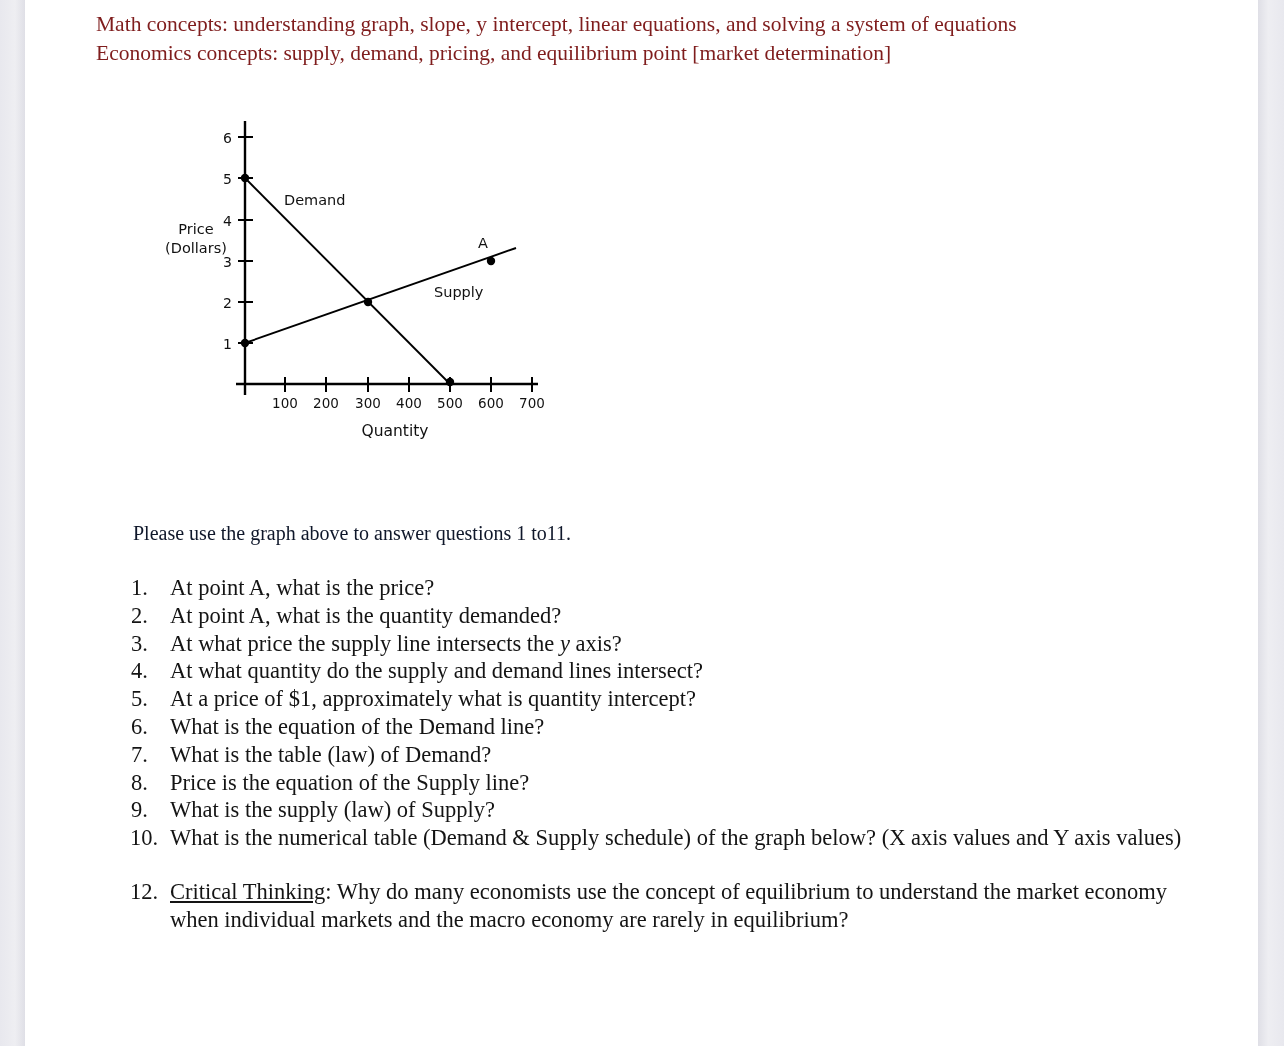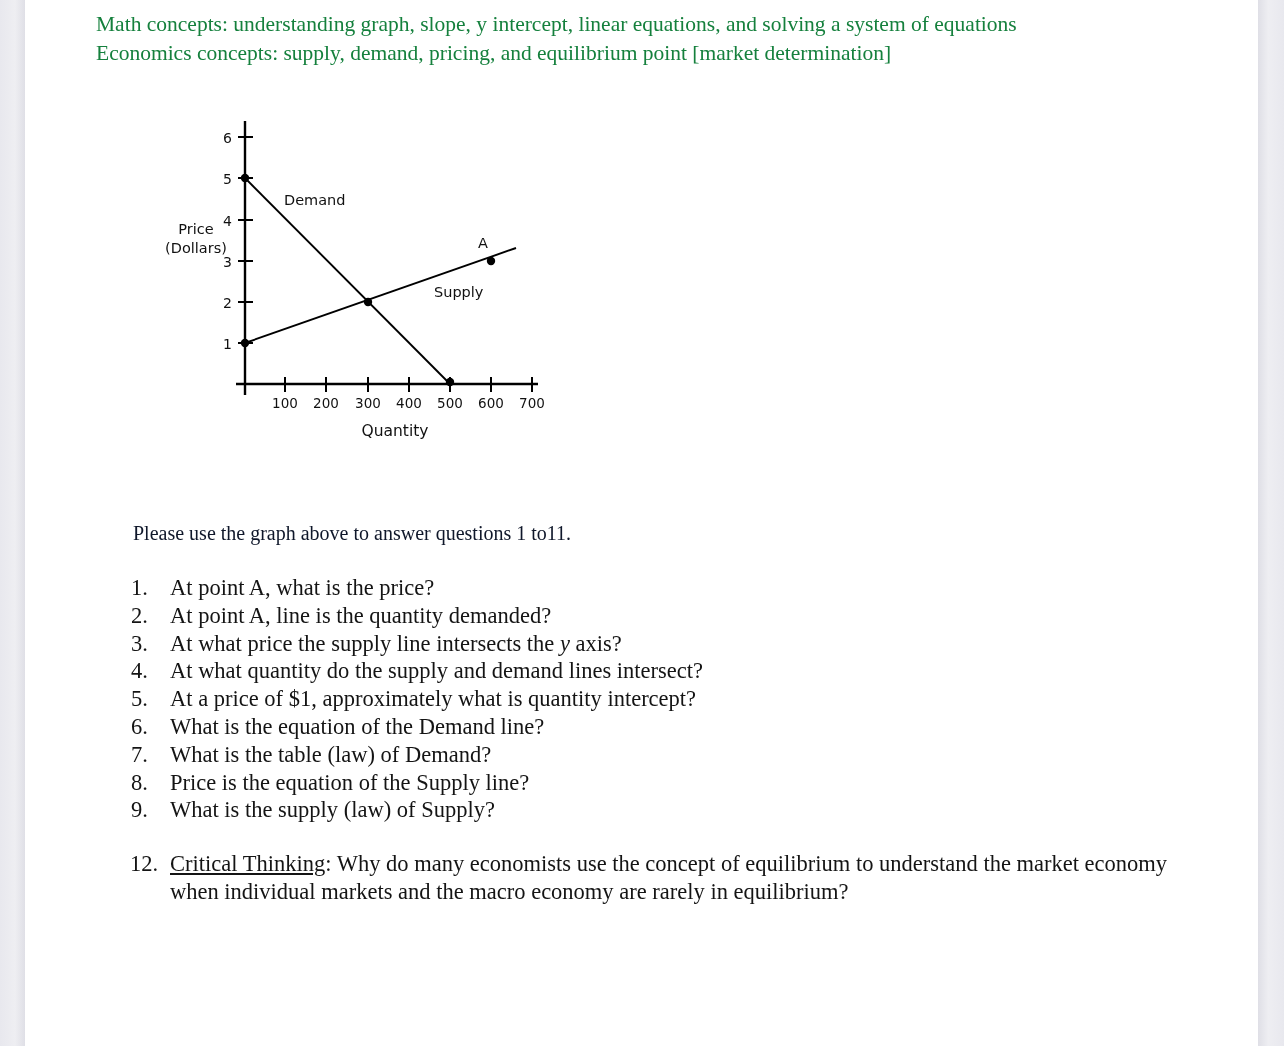--- a/index.html
+++ b/index.html
@@ -35,21 +35,21 @@
     box-sizing: border-box;
   }
 
   .intro {
     position: absolute;
     left: 71px;
     top: 10px;
     width: 1070px;
     font-size: 21.5px;
     line-height: 29px;
-    color: #15803d;
+    color: #7f1d1d;
     font-family: Liberation Serif, serif;
   }
   .intro div { white-space: nowrap; }
 
   
   #graph-figure {
     position: absolute;
     left: 115px;
     top: 105px;
     width: 420px;
@@ -176,21 +176,21 @@
 
   <div class="prompt">Please use the graph above to answer questions 1 to11.</div>
 
   <div id="question-list">
       <div class="qitem">
         <span class="qnum">1.</span>
         <span class="qtext"><span>At point A, what is the price?</span></span>
       </div>
       <div class="qitem">
         <span class="qnum">2.</span>
-        <span class="qtext"><span>At point A, line is the quantity demanded?</span></span>
+        <span class="qtext"><span>At point A, what is the quantity demanded?</span></span>
       </div>
       <div class="qitem">
         <span class="qnum">3.</span>
         <span class="qtext"><span>At what price the supply line intersects the </span><em>y</em><span> axis?</span></span>
       </div>
       <div class="qitem">
         <span class="qnum">4.</span>
         <span class="qtext"><span>At what quantity do the supply and demand lines intersect?</span></span>
       </div>
       <div class="qitem">
@@ -205,20 +205,24 @@
         <span class="qnum">7.</span>
         <span class="qtext"><span>What is the table (law) of Demand?</span></span>
       </div>
       <div class="qitem">
         <span class="qnum">8.</span>
         <span class="qtext"><span>Price is the equation of the Supply line?</span></span>
       </div>
       <div class="qitem">
         <span class="qnum">9.</span>
         <span class="qtext"><span>What is the supply (law) of Supply?</span></span>
+      </div>
+      <div class="qitem">
+        <span class="qnum wide">10.</span>
+        <span class="qtext"><span>What is the numerical table (Demand &amp; Supply schedule) of the graph below? (X axis values and Y axis values)</span></span>
       </div>
       <div class="qitem gap-before">
         <span class="qnum wide">12.</span>
         <span class="qtext"><span class="underline">Critical Thinking</span><span>: Why do many economists use the concept of equilibrium to understand the market economy when individual markets and the macro economy are rarely in equilibrium?</span></span>
       </div>
     </div>
 
 </div>
 
 </body></html>

